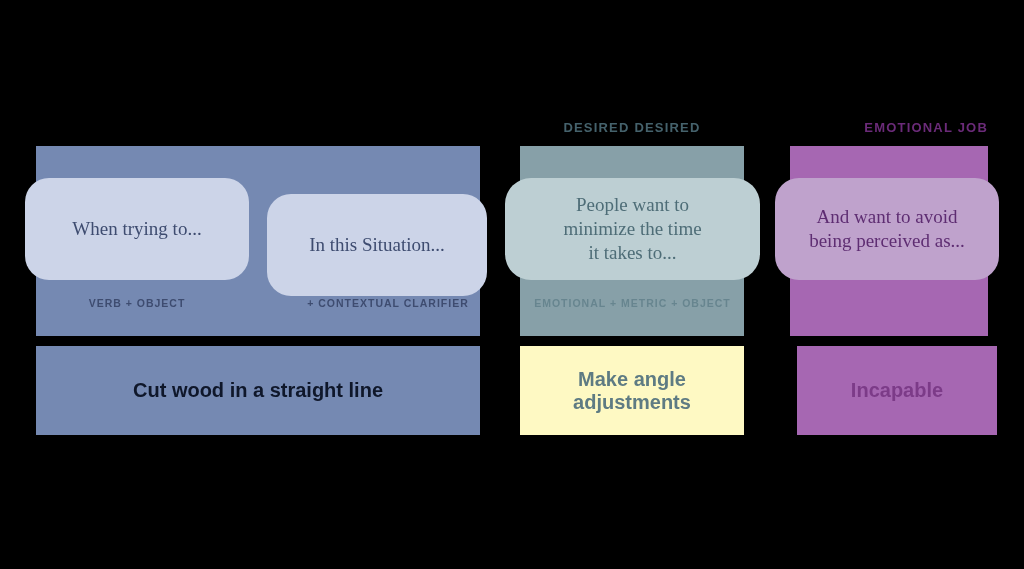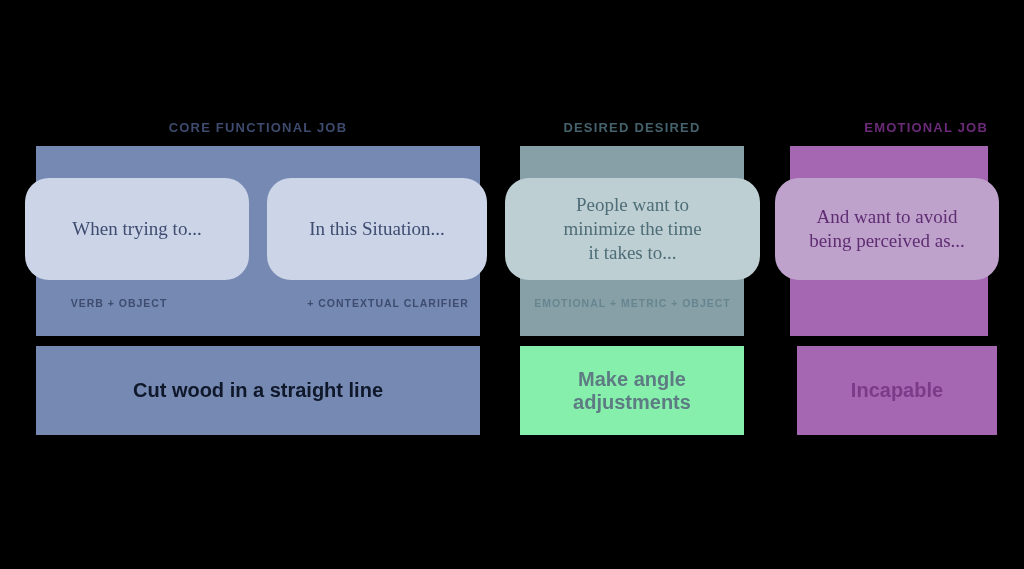--- a/index.html
+++ b/index.html
@@ -55,57 +55,56 @@
     text-align: center;
     font-size: 20px;
     font-weight: bold;
     line-height: 1.15;
     white-space: pre-line;
   }
   
   .c1-header  { left: 36px;  width: 444px; }
   .c1-panel   { left: 36px;  width: 444px; }
   .c1-card-a  { left: 25px;  width: 224px; }
-  .c1-card-b  { left: 267px; width: 220px; }
-  .c1-label-a { left: 7px;  width: 224px; }
+  .c1-card-b  { left: 267px; width: 220px; margin-top: 16px; }
+  .c1-label-a { left: 25px;  width: 224px; }
   .c1-label-b { left: 278px; width: 220px; }
   .c1-example { left: 36px;  width: 444px; }
   
   .c2-header  { left: 520px; width: 224px; }
   .c2-panel   { left: 520px; width: 224px; }
-  .c2-card    { left: 505px; width: 255px; }
+  .c2-card    { left: 505px; width: 255px; border-radius: 26px; }
   .c2-label   { left: 505px; width: 255px; }
   .c2-example { left: 520px; width: 224px; }
   
   .c3-header  { left: 790px; width: 198px; text-align: right; }
   .c3-panel   { left: 790px; width: 198px; }
   .c3-card    { left: 775px; width: 224px; }
   .c3-label   { left: 775px; width: 224px; }
   .c3-example { left: 790px; width: 200px; margin-left: 7px; }
 </style>
 </head>
 <body>
 
 <div class="canvas" style="background: rgb(0, 0, 0);">
 
-  <div class="col-header c1-header" style="color: rgb(62, 75, 110);">CORE FUNCTIONAL JOB</div>
   <div class="panel c1-panel" style="background: rgb(117, 137, 178);"></div>
   <div class="prompt-card c1-card-a" style="background: rgb(204, 212, 232); color: rgb(62, 76, 112);">When trying to...</div>
   <div class="prompt-card c1-card-b" style="background: rgb(204, 212, 232); color: rgb(62, 76, 112);">In this Situation...</div>
   <div class="formula-label c1-label-a" style="color: rgb(62, 76, 112);">VERB + OBJECT</div>
   <div class="formula-label c1-label-b" style="color: rgb(62, 76, 112);">+ CONTEXTUAL CLARIFIER</div>
   <div class="example-box c1-example" style="background: rgb(117, 137, 178); color: #0f172a;">Cut wood in a straight line</div>
 
   <div class="col-header c2-header" style="color: rgb(69, 98, 108);">DESIRED DESIRED</div>
   <div class="panel c2-panel" style="background: rgb(135, 160, 168);"></div>
   <div class="prompt-card c2-card" style="background: rgb(189, 207, 211); color: rgb(78, 109, 119);">People want to
 minimize the time
 it takes to...</div>
   <div class="formula-label c2-label" style="color: rgb(103, 133, 143);">EMOTIONAL + METRIC + OBJECT</div>
-  <div class="example-box c2-example" style="background: #86efac; color: rgb(94, 123, 131);">Make angle
+  <div class="example-box c2-example" style="background: #fef9c3; color: rgb(94, 123, 131);">Make angle
 adjustments</div>
 
   <div class="col-header c3-header" style="color: rgb(107, 43, 121);">EMOTIONAL JOB</div>
   <div class="panel c3-panel" style="background: rgb(166, 103, 178);"></div>
   <div class="prompt-card c3-card" style="background: rgb(191, 162, 204); color: rgb(94, 45, 114);">And want to avoid
 being perceived as...</div>
   <div class="example-box c3-example" style="background: rgb(166, 103, 178); color: rgb(124, 59, 136);">Incapable</div>
 
 </div>
 

